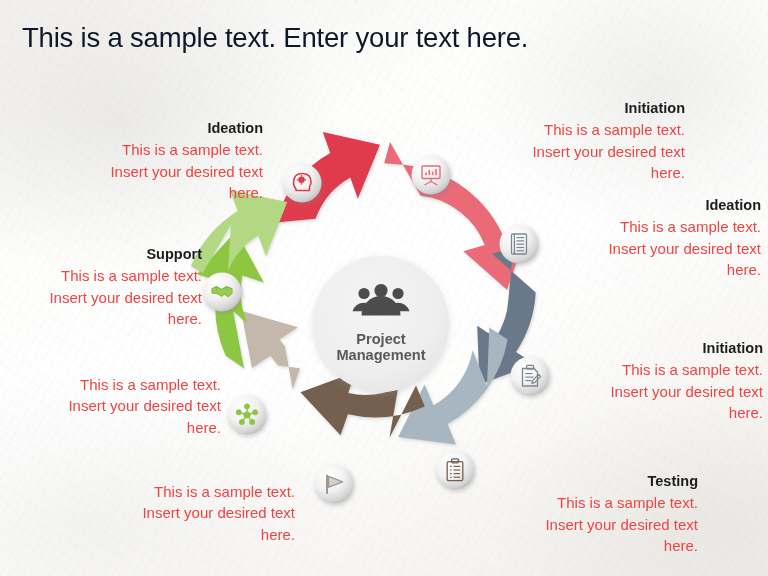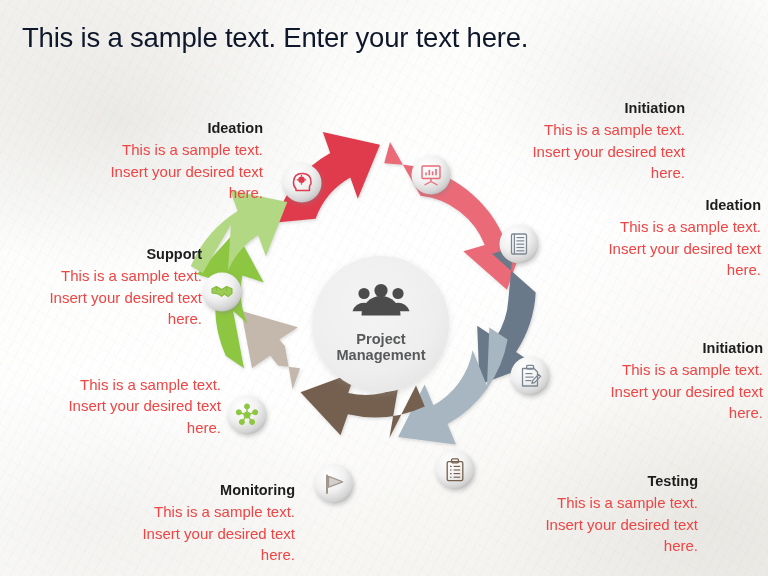--- a/index.html
+++ b/index.html
@@ -329,21 +329,20 @@
 </div>
 
 <div class="txtblock ta-left" style="left:498px; top:464px; width:200px;margin-top:8px;">
   <div class="t-head">Testing</div>
   <div class="t-body">This is a sample text.
 Insert your desired text
 here.</div>
 </div>
 
 <div class="txtblock ta-right" style="left:80px; top:481px; width:215px;">
-  <div class="t-head">Monitoring</div>
   <div class="t-body">This is a sample text.
 Insert your desired text
 here.</div>
 </div>
 
 <div class="txtblock ta-right" style="left:26px; top:374px; width:195px;">
   <div class="t-body">This is a sample text.
 Insert your desired text
 here.</div>
 </div>

